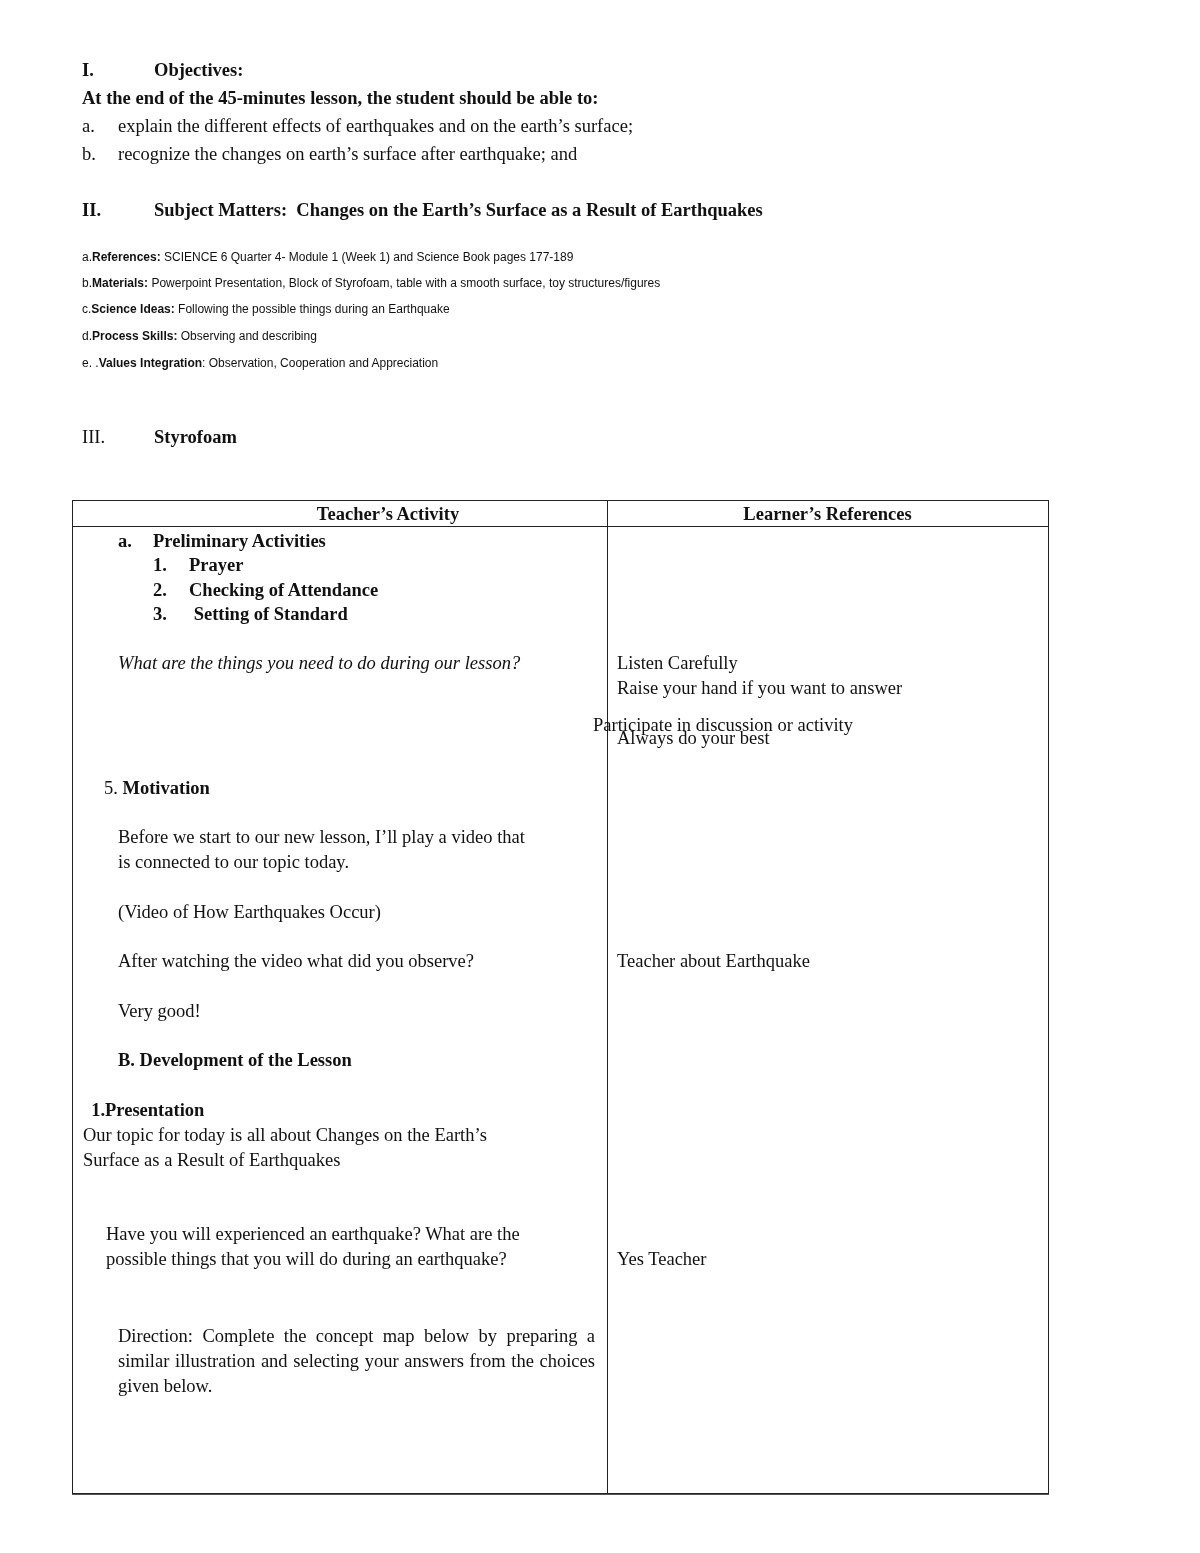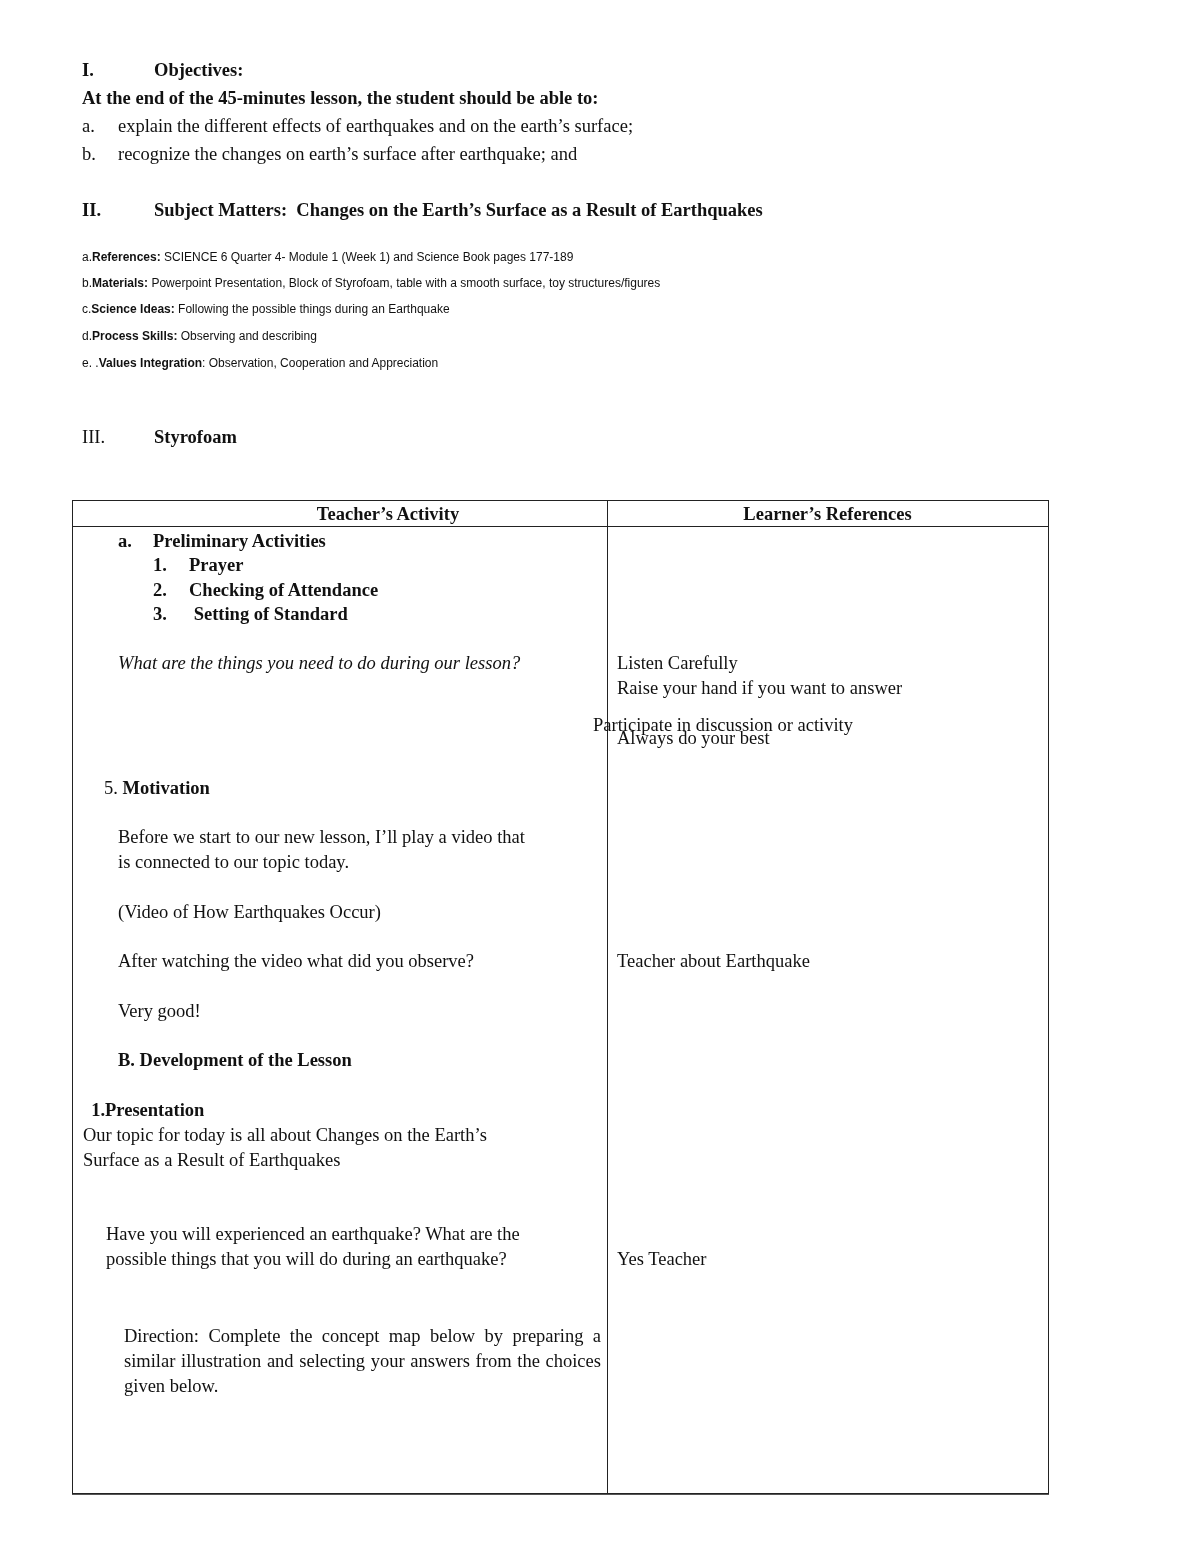--- a/index.html
+++ b/index.html
@@ -8,21 +8,21 @@
     .sans { font-family: "Liberation Sans", "DejaVu Sans", sans-serif; }
     .abs { position: absolute; white-space: nowrap; }
     .t18 { font-size: 18.5px; }
     .b { font-weight: bold; }
     .lbl { font-size: 12px; }
     .secnum { display: inline-block; width: 72px; }
     .table { position: absolute; left: 72px; top: 500px; width: 977px; height: 994px; border: 1.5px solid #222; box-sizing: border-box; }
     .col-div { position: absolute; left: 534px; top: 0; bottom: 0; border-left: 1.5px solid #222; }
     .hdr-div { position: absolute; left: 0; right: 0; top: 25px; border-top: 1.5px solid #222; }
     .bottom-line { position: absolute; left: 72px; top: 1494px; width: 977px; border-top: 1px solid #555; }
-    .justify { white-space: normal; text-align: justify; text-align-last: left; margin-left: 6px; }
+    .justify { white-space: normal; text-align: justify; text-align-last: left; }
   </style>
 </head>
 <body>
 
 <div class="abs serif t18 b" style="left:82px; top:60px;">
   <span class="secnum">I.</span><span>Objectives:</span>
 </div>
 <div class="abs serif t18 b" style="left:82px; top:88px;">At the end of the 45-minutes lesson, the student should be able to:</div>
 <div class="abs serif t18" style="left:82px; top:116px;">
   <span style="display:inline-block;width:36px;">a.</span><span>explain the different effects of earthquakes and on the earth’s surface;</span>

